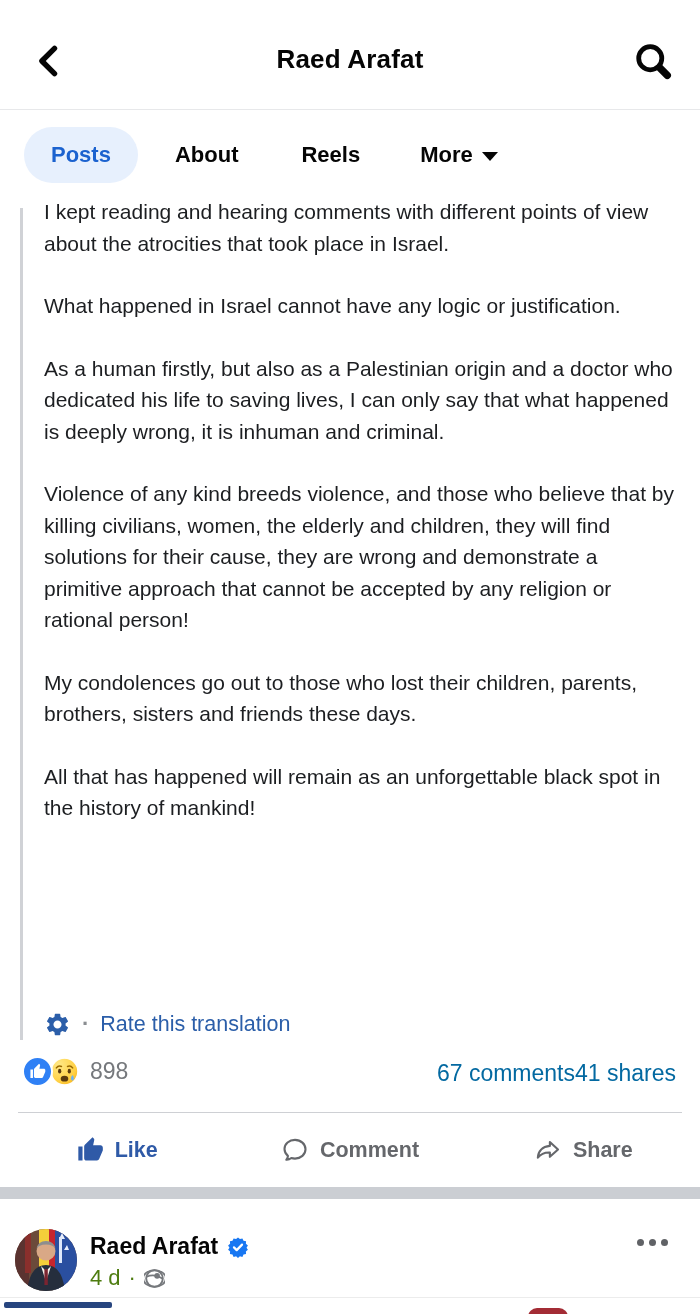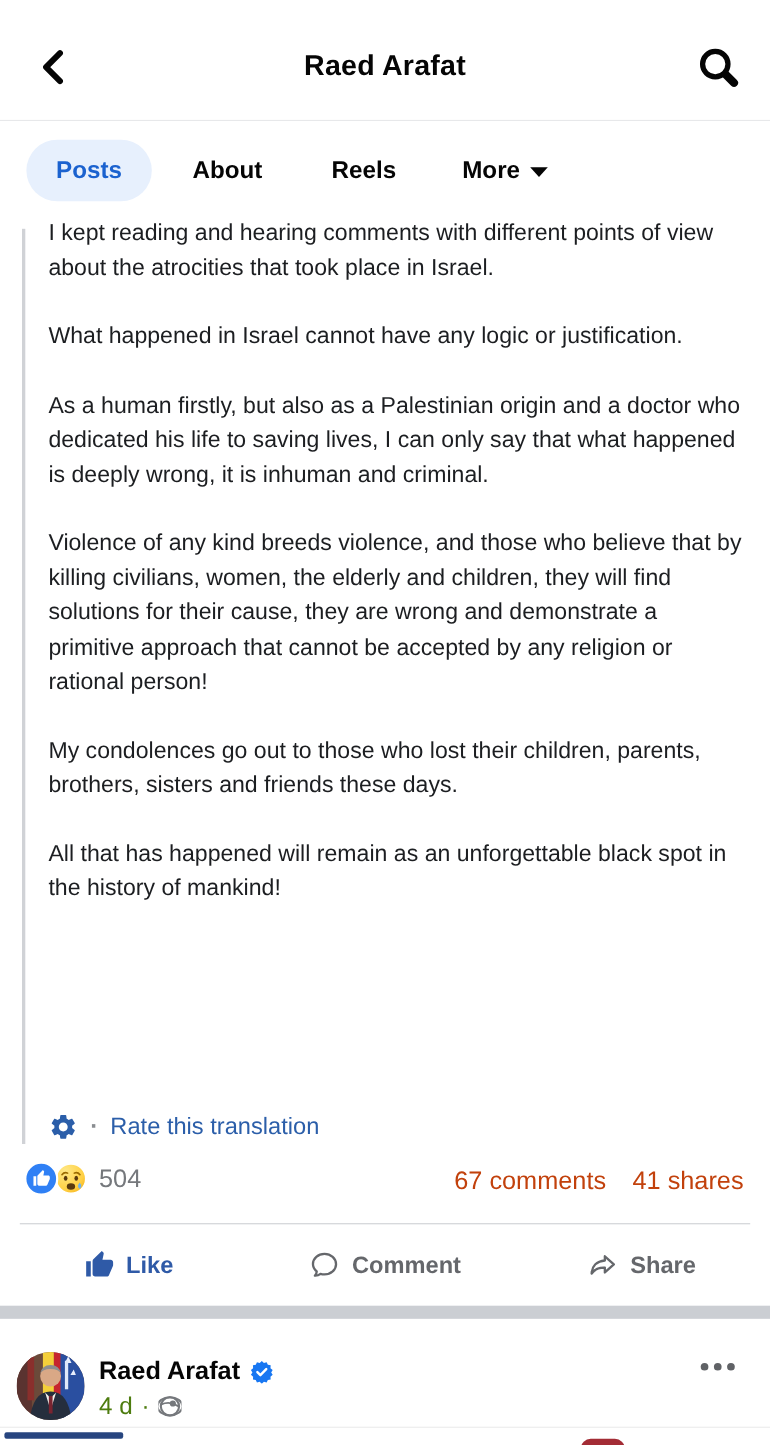--- a/index.html
+++ b/index.html
@@ -31,21 +31,21 @@
   .translate-row { position:absolute; left:44px; top:1006px; height:36px; display:flex; align-items:center; gap:11px; }
   .translate-row .dot { color:#8a8d91; font-size:22px; font-weight:bold; }
   .translate-link { color:#2b5ea9; font-size:21.5px; cursor:pointer; }
 
   
   .engagement { position:absolute; left:0; top:1054px; width:700px; height:44px; }
   .reactions { position:absolute; left:22px; top:2px; display:flex; align-items:center; cursor:pointer; }
   .reaction-badge { width:31px; height:31px; border-radius:50%; background:#2f80f5; display:flex; align-items:center; justify-content:center; border:2px solid #fff; position:relative; z-index:2; }
   .reaction-emoji { width:31px; height:31px; margin-left:-4px; position:relative; z-index:1; }
   .reaction-count { margin-left:10px; font-size:23px; color:#75787c; }
-  .counts-right { position:absolute; right:24px; top:6px; display:flex; gap:24px; font-size:23px; color:#c2410c; }
+  .counts-right { position:absolute; right:24px; top:6px; display:flex; font-size:23px; color:#0369a1; }
   .counts-right span { cursor:pointer; }
 
   .divider { position:absolute; left:18px; right:18px; top:1112px; height:1px; background:#ced0d4; }
 
   
   .actions { position:absolute; left:0; top:1113px; width:700px; height:74px; display:flex; }
   .action-btn { flex:1; display:flex; align-items:center; justify-content:center; gap:11px; cursor:pointer; }
   .action-btn .label { font-size:21.5px; font-weight:bold; color:#65676b; }
   .action-btn.active .label { color:#2f5aa7; }
 
@@ -130,21 +130,21 @@
           </defs>
           <circle cx="18" cy="18" r="15.5" fill="url(#sadface)" stroke="#fff" stroke-width="1.5"></circle>
           <path d="M8.5 13.8 q2.6 -3.4 6 -1.6" fill="none" stroke="#9a6a00" stroke-width="1.7" stroke-linecap="round"></path>
           <path d="M27.5 13.8 q-2.6 -3.4 -6 -1.6" fill="none" stroke="#9a6a00" stroke-width="1.7" stroke-linecap="round"></path>
           <ellipse cx="12.4" cy="17.6" rx="1.9" ry="2.7" fill="#5a3a0e"></ellipse>
           <ellipse cx="23.6" cy="17.6" rx="1.9" ry="2.7" fill="#5a3a0e"></ellipse>
           <ellipse cx="18" cy="26.3" rx="4.4" ry="3.4" fill="#5a3a0e"></ellipse>
           <path d="M27.2 22 q3.4 4.6 0 6.6 q-3.4 -2 0 -6.6z" fill="#6cb2f2"></path>
         </svg>
       </span>
-      <span class="reaction-count">504</span>
+      <span class="reaction-count">898</span>
     </div>
     <div class="counts-right">
       <span>67 comments</span>
       <span>41 shares</span>
     </div>
   </div>
 
   <div class="divider"></div>
 
   <div class="actions">

